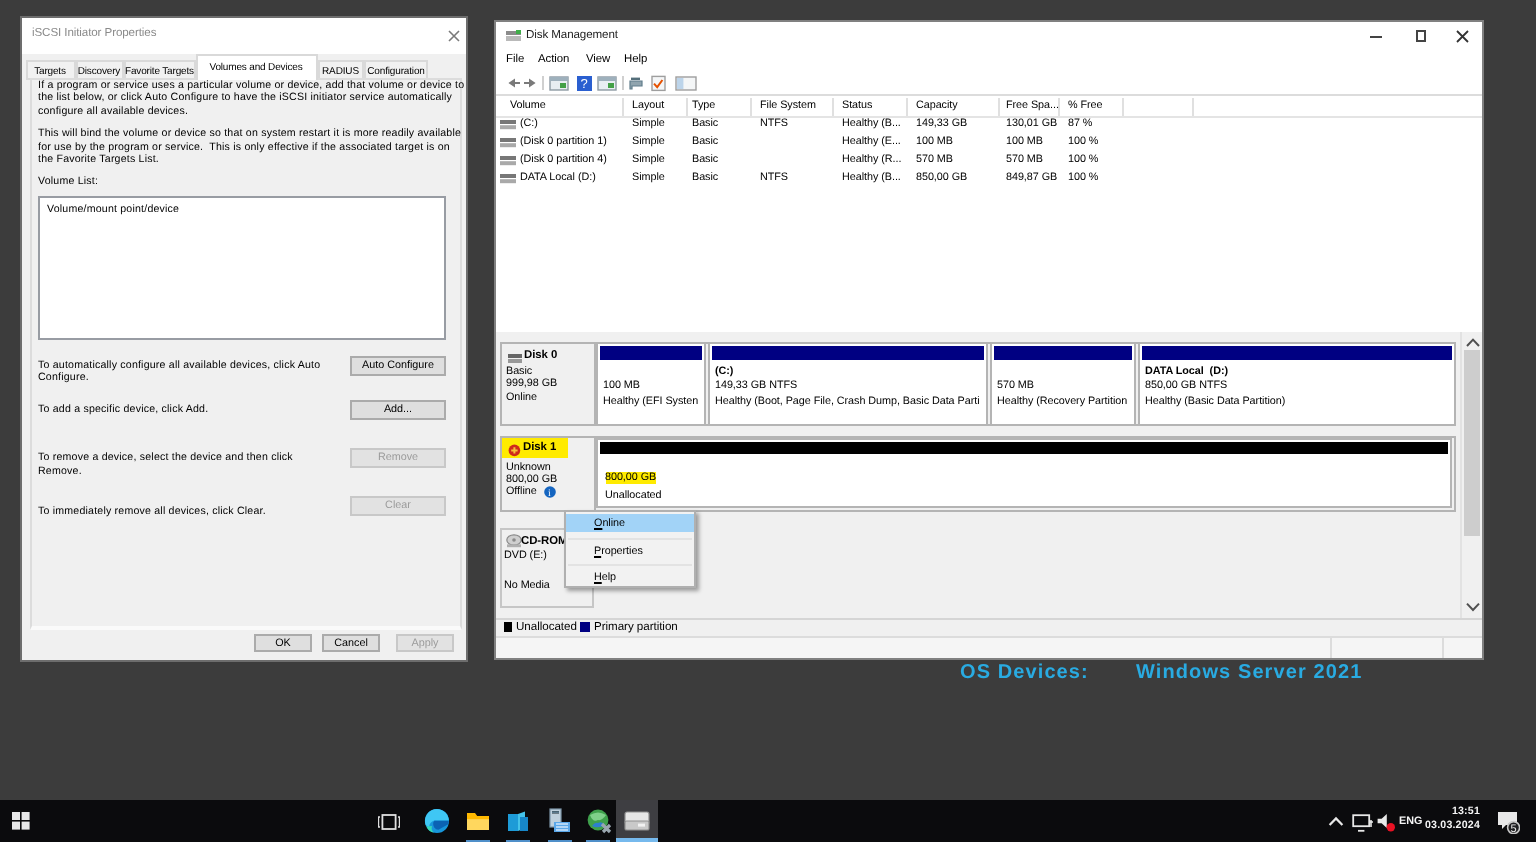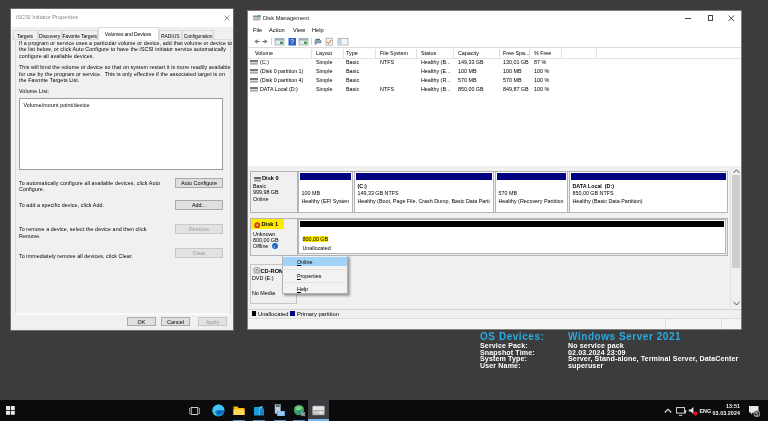--- a/index.html
+++ b/index.html
@@ -255,22 +255,20 @@
   <div class="ab" style="left:42px;top:300px;width:4.5px;height:4.5px;background:#000082;"></div>
   <div class="ab cell" style="left:49px;top:299.5px;font-size:5.8px;">Primary partition</div>
 
   <div class="ab" style="left:0;top:307px;width:493px;height:11px;background:#f5f5f5;border-top:1px solid #dcdcdc;"></div>
   <div class="ab" style="left:417px;top:308px;width:1px;height:10px;background:#dcdcdc;"></div>
   <div class="ab" style="left:473px;top:308px;width:1px;height:10px;background:#dcdcdc;"></div>
 </div>
 
 <div class="ab" style="left:480px;top:331px;font-size:10px;font-weight:bold;letter-spacing:0.55px;color:#29abe2;white-space:nowrap;">OS Devices:</div>
 <div class="ab" style="left:568px;top:331px;font-size:10px;font-weight:bold;letter-spacing:0.55px;color:#29abe2;white-space:nowrap;">Windows Server 2021</div>
-<div class="ab" style="left:480px;top:343px;font-size:7.1px;letter-spacing:0.12px;font-weight:bold;line-height:6.7px;color:#fff;">Service Pack:<br>Snapshot Time:<br>System Type:<br>User Name:</div>
-<div class="ab" style="left:568px;top:343px;font-size:7.1px;letter-spacing:0.12px;font-weight:bold;line-height:6.7px;color:#fff;white-space:nowrap;">No service pack<br>02.03.2024 23:09<br>Server, Stand-alone, Terminal Server, DataCenter<br>superuser</div>
 
 <div class="ab" id="taskbar" style="left:0;top:400px;width:768px;height:21px;background:#0b0b0d;">
   <svg class="ab" style="left:6px;top:6px;" width="9" height="9">
         <rect x="0" y="0" width="4" height="4" fill="#e8e8e8"></rect>
         <rect x="4.8" y="0" width="4" height="4" fill="#e8e8e8"></rect>
         <rect x="0" y="4.8" width="4" height="4" fill="#e8e8e8"></rect>
         <rect x="4.8" y="4.8" width="4" height="4" fill="#e8e8e8"></rect>
       </svg>
 
   <svg class="ab" style="left:189px;top:5.5px;" width="11" height="10">

